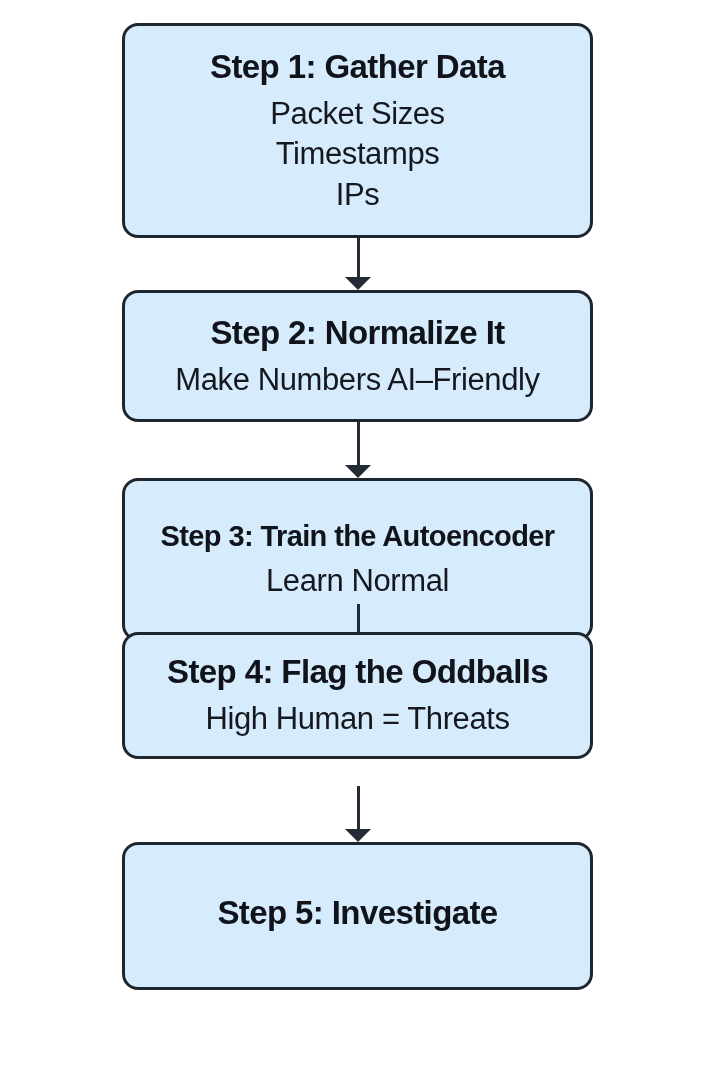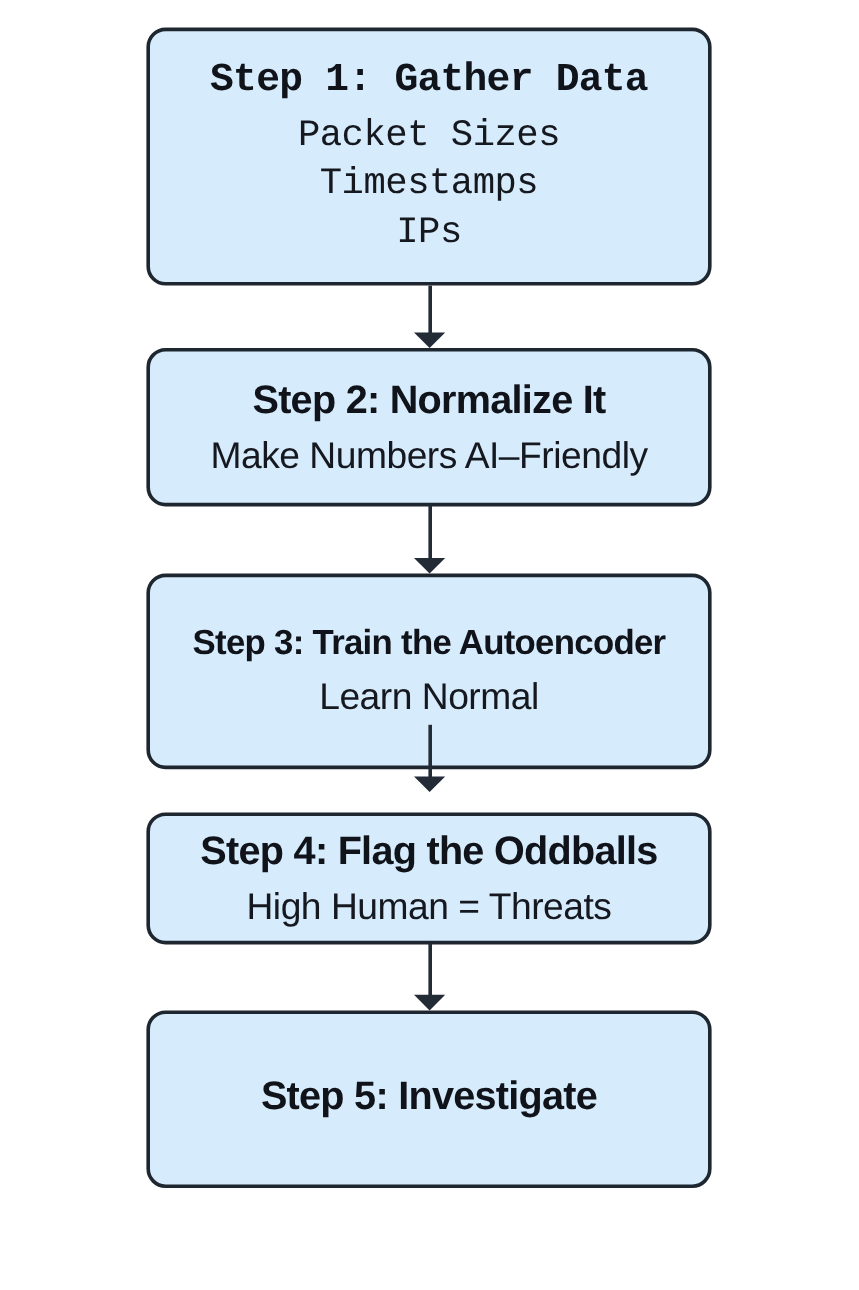--- a/index.html
+++ b/index.html
@@ -44,24 +44,24 @@
   }
   .step-detail {
     font-weight: 400;
     font-size: 31px;
     letter-spacing: -0.4px;
     color: #15181f;
     line-height: 1.3;
     white-space: nowrap;
   }
   
-  #box1 { top: 23px;  height: 215px; font-family: Liberation Mono, monospace; }
+  #box1 { top: 23px;  height: 215px; }
   #box2 { top: 290px; height: 132px; }
   #box3 { top: 478px; height: 163px; }
-  #box4 { top: 677px; height: 110px; }
+  #box4 { top: 632px; height: 127px; }
   #box5 { top: 842px; height: 148px; }
 
   .arrow {
     position: absolute;
     left: 344px;
     width: 28px;
   }
   .arrow-line {
     position: absolute;
     left: 12.5px;

